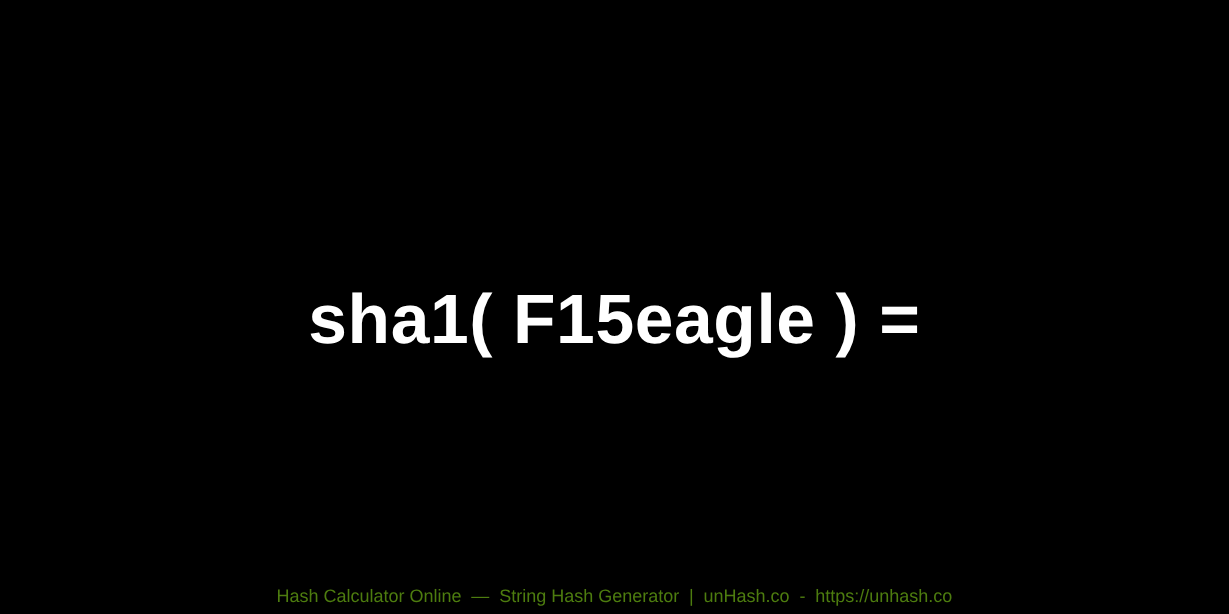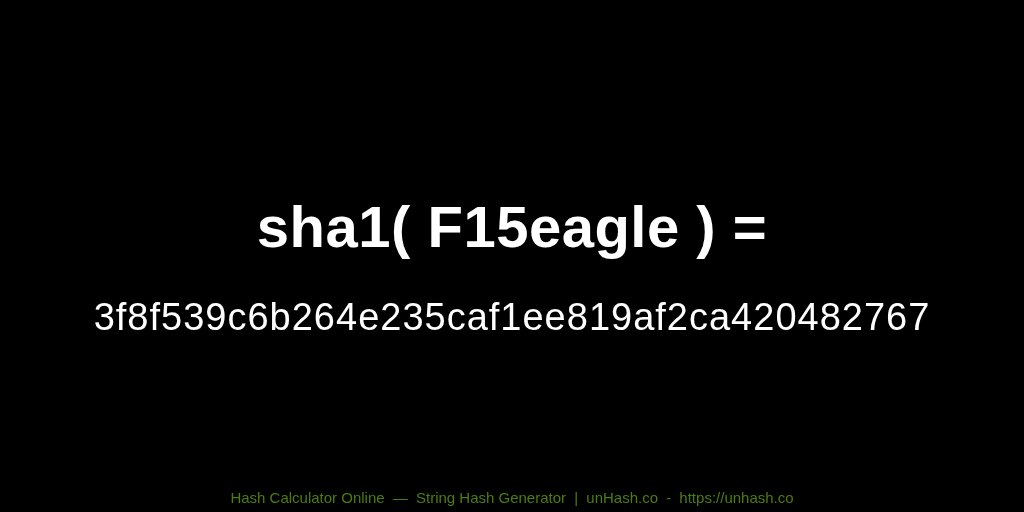--- a/index.html
+++ b/index.html
@@ -55,21 +55,20 @@
   }
   .footer .sep {
     margin: 0 4px;
   }
 </style>
 </head>
 <body>
 
 <div class="content">
   <div class="formula">sha1( F15eagle ) =</div>
-  <div class="hash-output">3f8f539c6b264e235caf1ee819af2ca420482767</div>
 </div>
 
 <div class="footer">
   <span>Hash Calculator Online</span>
   <span class="sep">—</span>
   <span>String Hash Generator</span>
   <span class="sep">|</span>
   <span>unHash.co</span>
   <span class="sep">-</span>
   <span>https://unhash.co</span>

